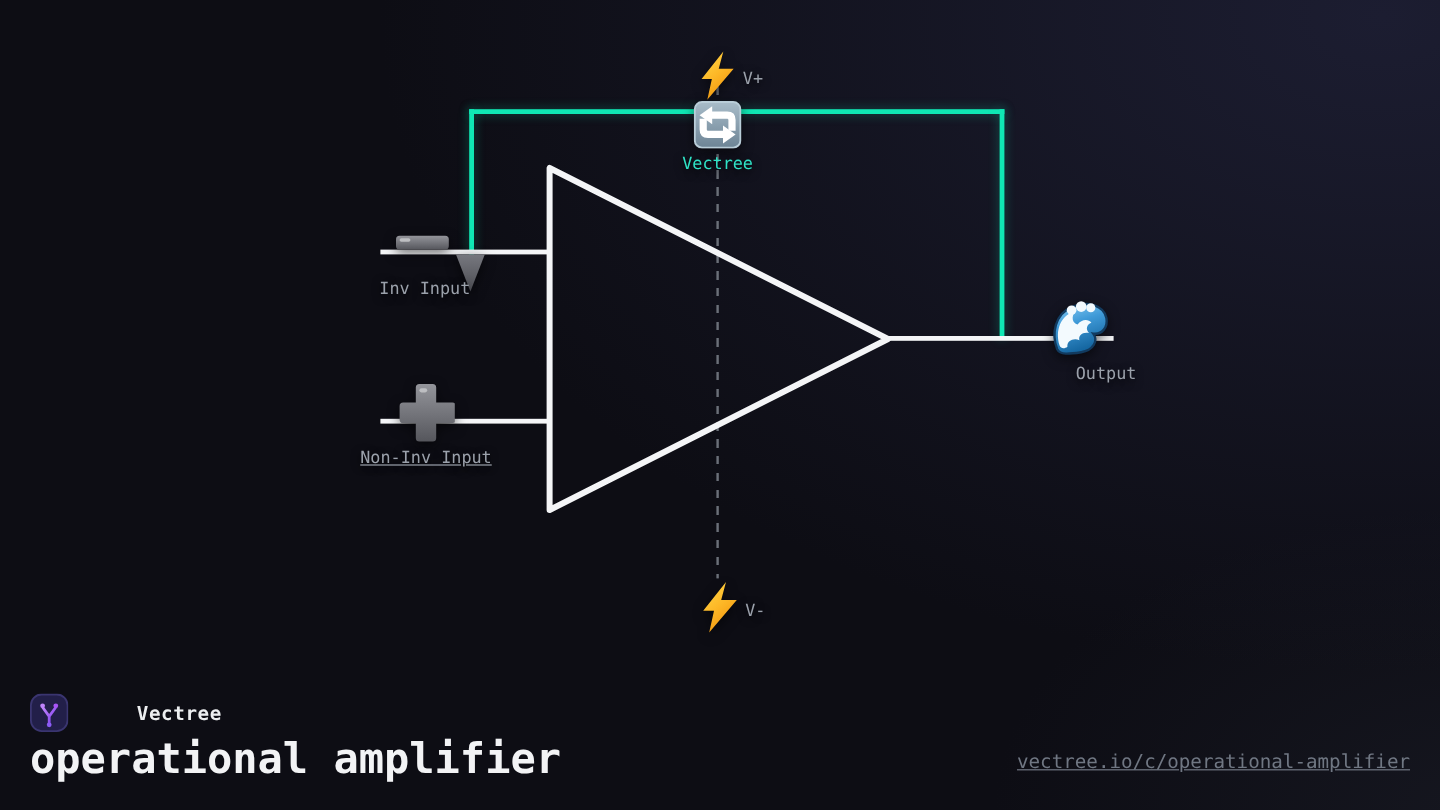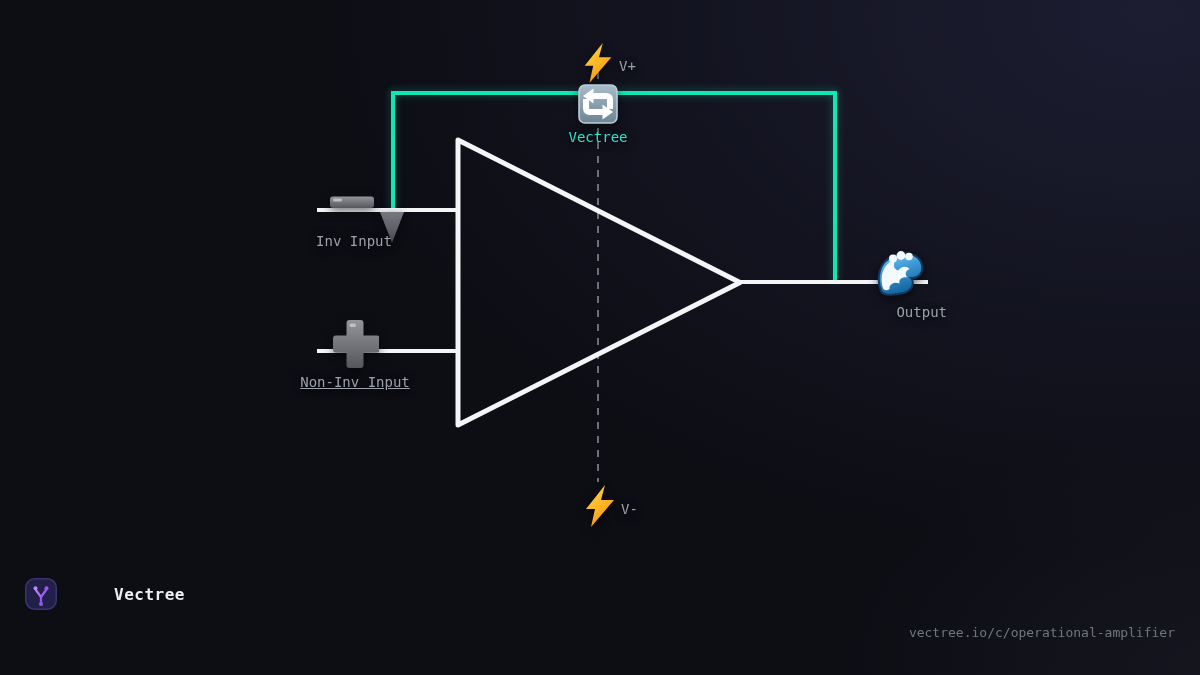--- a/index.html
+++ b/index.html
@@ -17,21 +17,21 @@
   .cline{background:#f4f5f7;}
   .dashes{width:2px;background:repeating-linear-gradient(to bottom,#6b7079 0 7px,transparent 7px 14px);}
   
   .lbl{font-size:14px;color:#9ba1ab;text-shadow:0 2px 8px rgba(0,0,0,.85);white-space:nowrap;}
   .lbl.center{text-align:center;}
   .lbl-feedback{color:#2fe3c6;}
   .icon{filter:drop-shadow(0 3px 5px rgba(0,0,0,.55));}
   
   .brand-name{font-size:16px;font-weight:bold;color:#eceef0;letter-spacing:.5px;margin-left:48px;}
   .page-title{font-size:35px;font-weight:bold;color:#f2f3f5;white-space:nowrap;}
-  .page-url{font-size:13px;color:#707783;white-space:nowrap;}
+  .page-url{font-size:16px;color:#707783;white-space:nowrap;text-decoration:underline;}
 </style>
 </head>
 <body>
 
 <svg width="0" height="0" style="position:absolute" aria-hidden="true">
   <defs>
     <linearGradient id="g-bolt" x1="0" y1="0" x2="0.55" y2="1">
       <stop offset="0" stop-color="#ffd94a"></stop>
         <stop offset="0.55" stop-color="#fdb827"></stop>
         <stop offset="1" stop-color="#f2970f"></stop>
@@ -121,15 +121,16 @@
   <div class="abs lbl" style="left:621px;top:501px;">V-</div>
 
   <svg class="abs" style="left:25px;top:578px;" width="32" height="32" viewBox="0 0 32 32">
     <rect x="0.75" y="0.75" width="30.5" height="30.5" rx="9" fill="#221f49" stroke="#3a3570" stroke-width="1.5"></rect>
     <path d="M16 25.5 V19 M16 19 L10.8 11.8 M16 19 L21.2 11.8" fill="none" stroke="url(#g-purple)" stroke-width="2.3" stroke-linecap="round"></path>
     <circle cx="10.5" cy="10.2" r="2" fill="#c084fc"></circle>
     <circle cx="21.5" cy="10.2" r="2" fill="#a855f7"></circle>
     <circle cx="16" cy="26" r="2" fill="#8b5cf6"></circle>
   </svg>
   <div class="abs brand-name" style="left:66px;top:585px;">Vectree</div>
+  <div class="abs page-title" style="left:25px;top:613px;">operational amplifier</div>
   <div class="abs page-url" style="right:25px;top:625px;">vectree.io/c/operational-amplifier</div>
 
 </div>
 
 </body></html>

